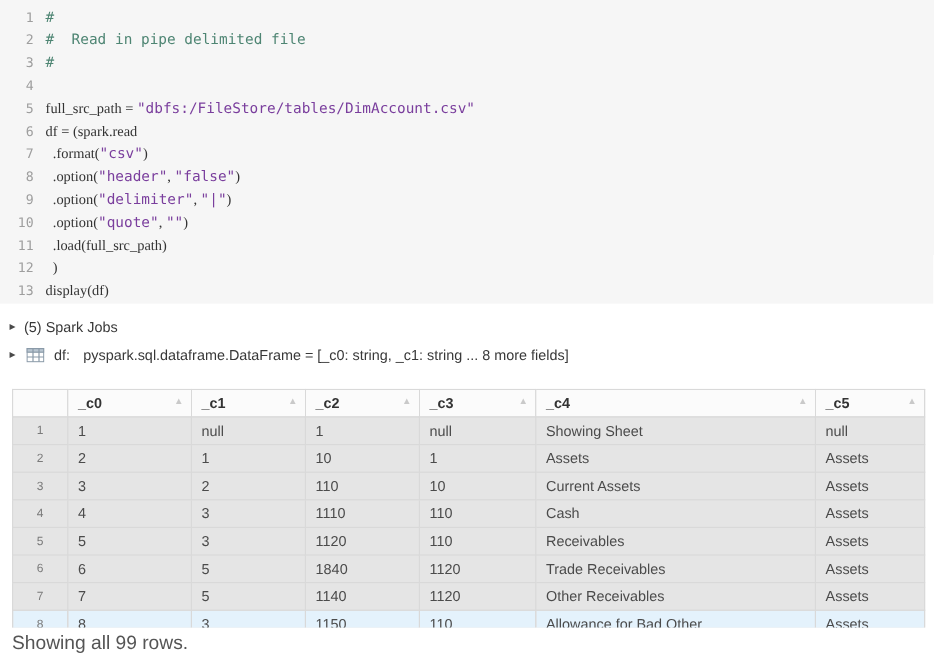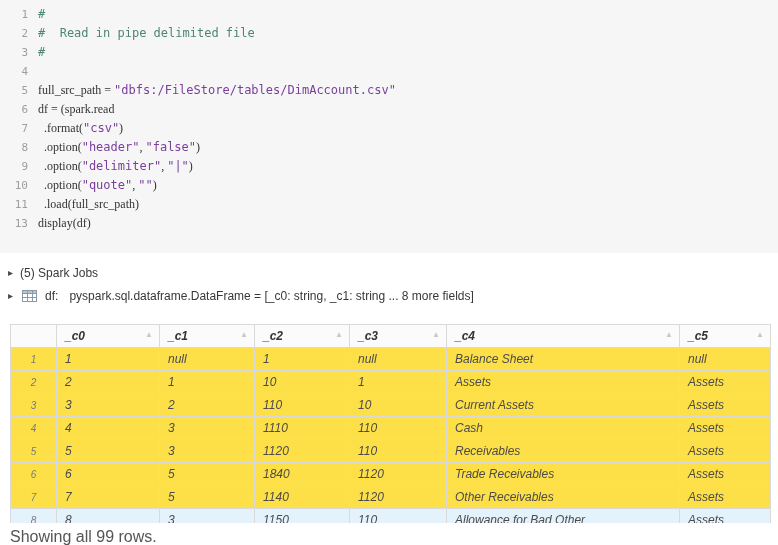--- a/index.html
+++ b/index.html
@@ -21,22 +21,22 @@
   .output-area{padding-left:8px;}
   .output-line{display:flex;align-items:center;height:20px;font-size:12px;color:#383838;}
   .output-line.first{margin-top:10px;}
   .output-line.second{margin-top:3px;}
   .disclosure{color:#4a4a4a;font-size:10px;margin-right:7px;cursor:pointer;line-height:1;}
   .table-icon{display:inline-flex;margin-right:8px;margin-left:2px;}
   .df-label{margin-right:11px;}
 
   
   .table-clip{margin-left:2px;margin-top:18px;height:199px;overflow:hidden;width:762px;}
-  table.results{border-collapse:collapse;table-layout:fixed;width:760px;background:#fde047;
-                font-size:12px;color:#4b4b4b;font-style:italic;}
+  table.results{border-collapse:collapse;table-layout:fixed;width:760px;background:#e5e5e5;
+                font-size:12px;color:#4b4b4b;}
   th,td{border:1px solid #d9d9d9;padding:3px 8px;height:16px;overflow:hidden;
         white-space:nowrap;text-align:left;vertical-align:middle;}
   th{font-weight:bold;color:#333;background:#fbfbfb;position:relative;cursor:pointer;}
   .sort-icon{position:absolute;right:6px;top:6px;color:#c9c9c9;font-size:8px;line-height:1;}
   .rownum{text-align:center;font-size:10px;color:#7a7a7a;padding:3px 2px;}
   tr.hl td{background:#e4f2fc;}
 
   .status{font-size:16px;color:#555;margin-top:5px;padding-left:2px;}
 </style>
 </head>
@@ -82,20 +82,24 @@
           <span class="gutter">9</span>
           <span class="line-text"><span class="seg-p">  .option(</span><span class="seg-s">"delimiter"</span><span class="seg-p">, </span><span class="seg-s">"|"</span><span class="seg-p">)</span></span>
         </div>
         <div class="code-line">
           <span class="gutter">10</span>
           <span class="line-text"><span class="seg-p">  .option(</span><span class="seg-s">"quote"</span><span class="seg-p">, </span><span class="seg-s">""</span><span class="seg-p">)</span></span>
         </div>
         <div class="code-line">
           <span class="gutter">11</span>
           <span class="line-text"><span class="seg-p">  .load(full_src_path)</span></span>
+        </div>
+        <div class="code-line">
+          <span class="gutter">12</span>
+          <span class="line-text"><span class="seg-p">  )</span></span>
         </div>
         <div class="code-line">
           <span class="gutter">13</span>
           <span class="line-text"><span class="seg-p">display(df)</span></span>
         </div>
       </div>
   </div>
 
   <div class="output-area">
 
@@ -141,21 +145,21 @@
               <th><span>_c5</span><span class="sort-icon">▲</span></th>
             </tr>
           </thead>
         <tbody>
             <tr>
               <td class="rownum">1</td>
               <td>1</td>
               <td>null</td>
               <td>1</td>
               <td>null</td>
-              <td>Balance Sheet</td>
+              <td>Showing Sheet</td>
               <td>null</td>
             </tr>
             <tr>
               <td class="rownum">2</td>
               <td>2</td>
               <td>1</td>
               <td>10</td>
               <td>1</td>
               <td>Assets</td>
               <td>Assets</td>

